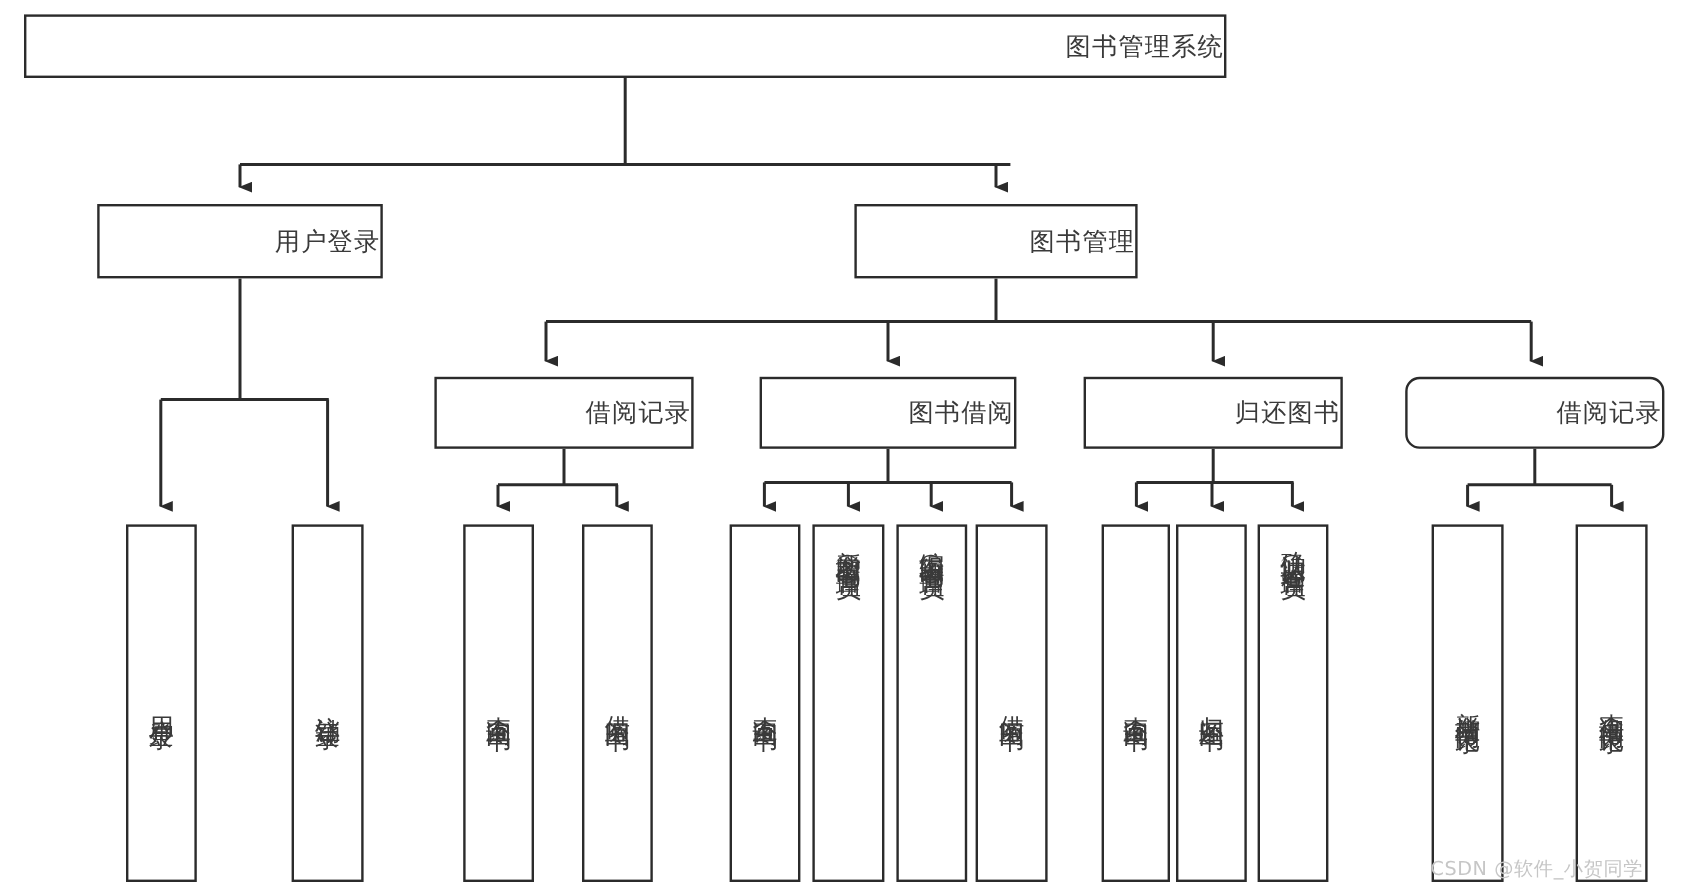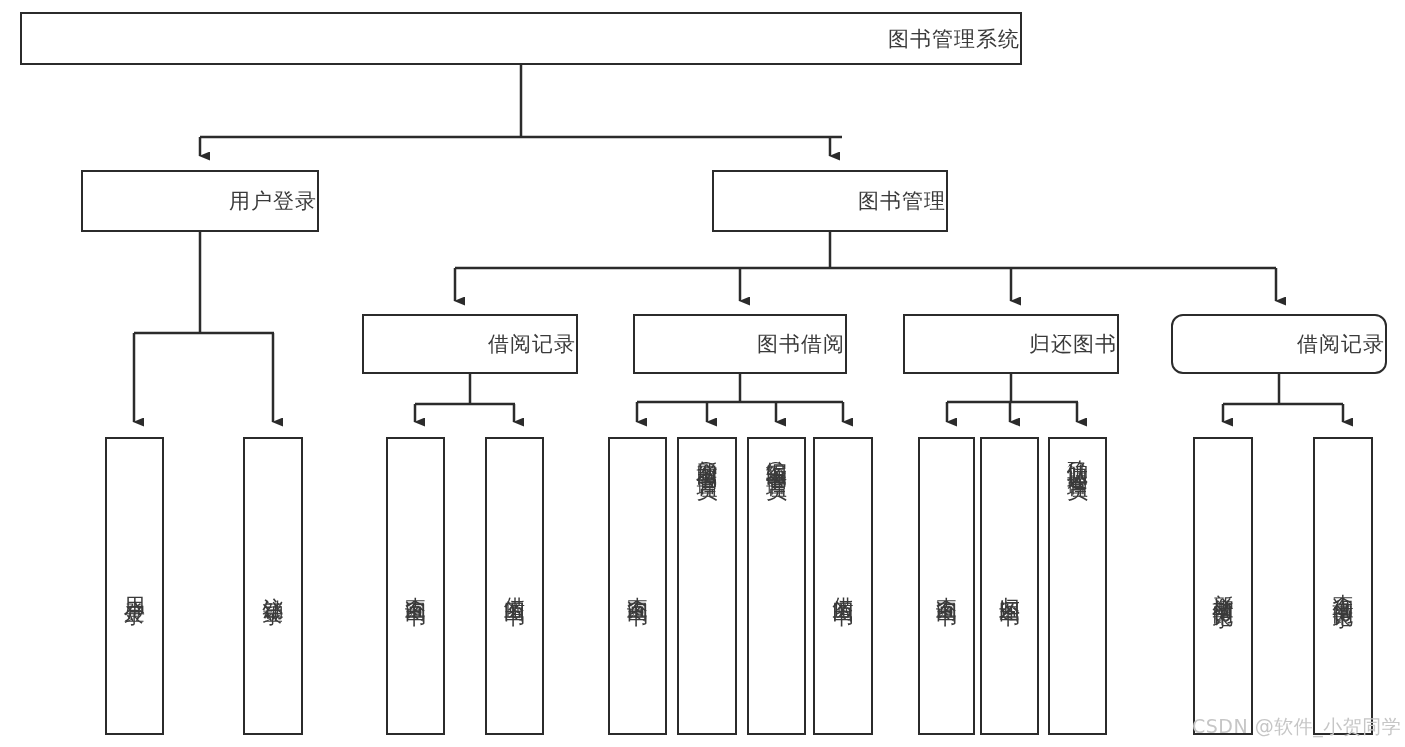--- a/index.html
+++ b/index.html
@@ -48,21 +48,21 @@
     letter-spacing: 3px;
     align-items: center;
     justify-content: center;
     padding: 4px 0;
   }
   .node.v.top {
     justify-content: flex-start;
   }
   .watermark {
     position: absolute;
-    font-size: 19px;
+    font-size: 16px;
     color: #c6c6c6;
     white-space: nowrap;
     letter-spacing: 0.5px;
   }
 </style>
 </head>
 <body style="background: rgb(255, 255, 255);">
 
 <div id="diagram-root">
 

